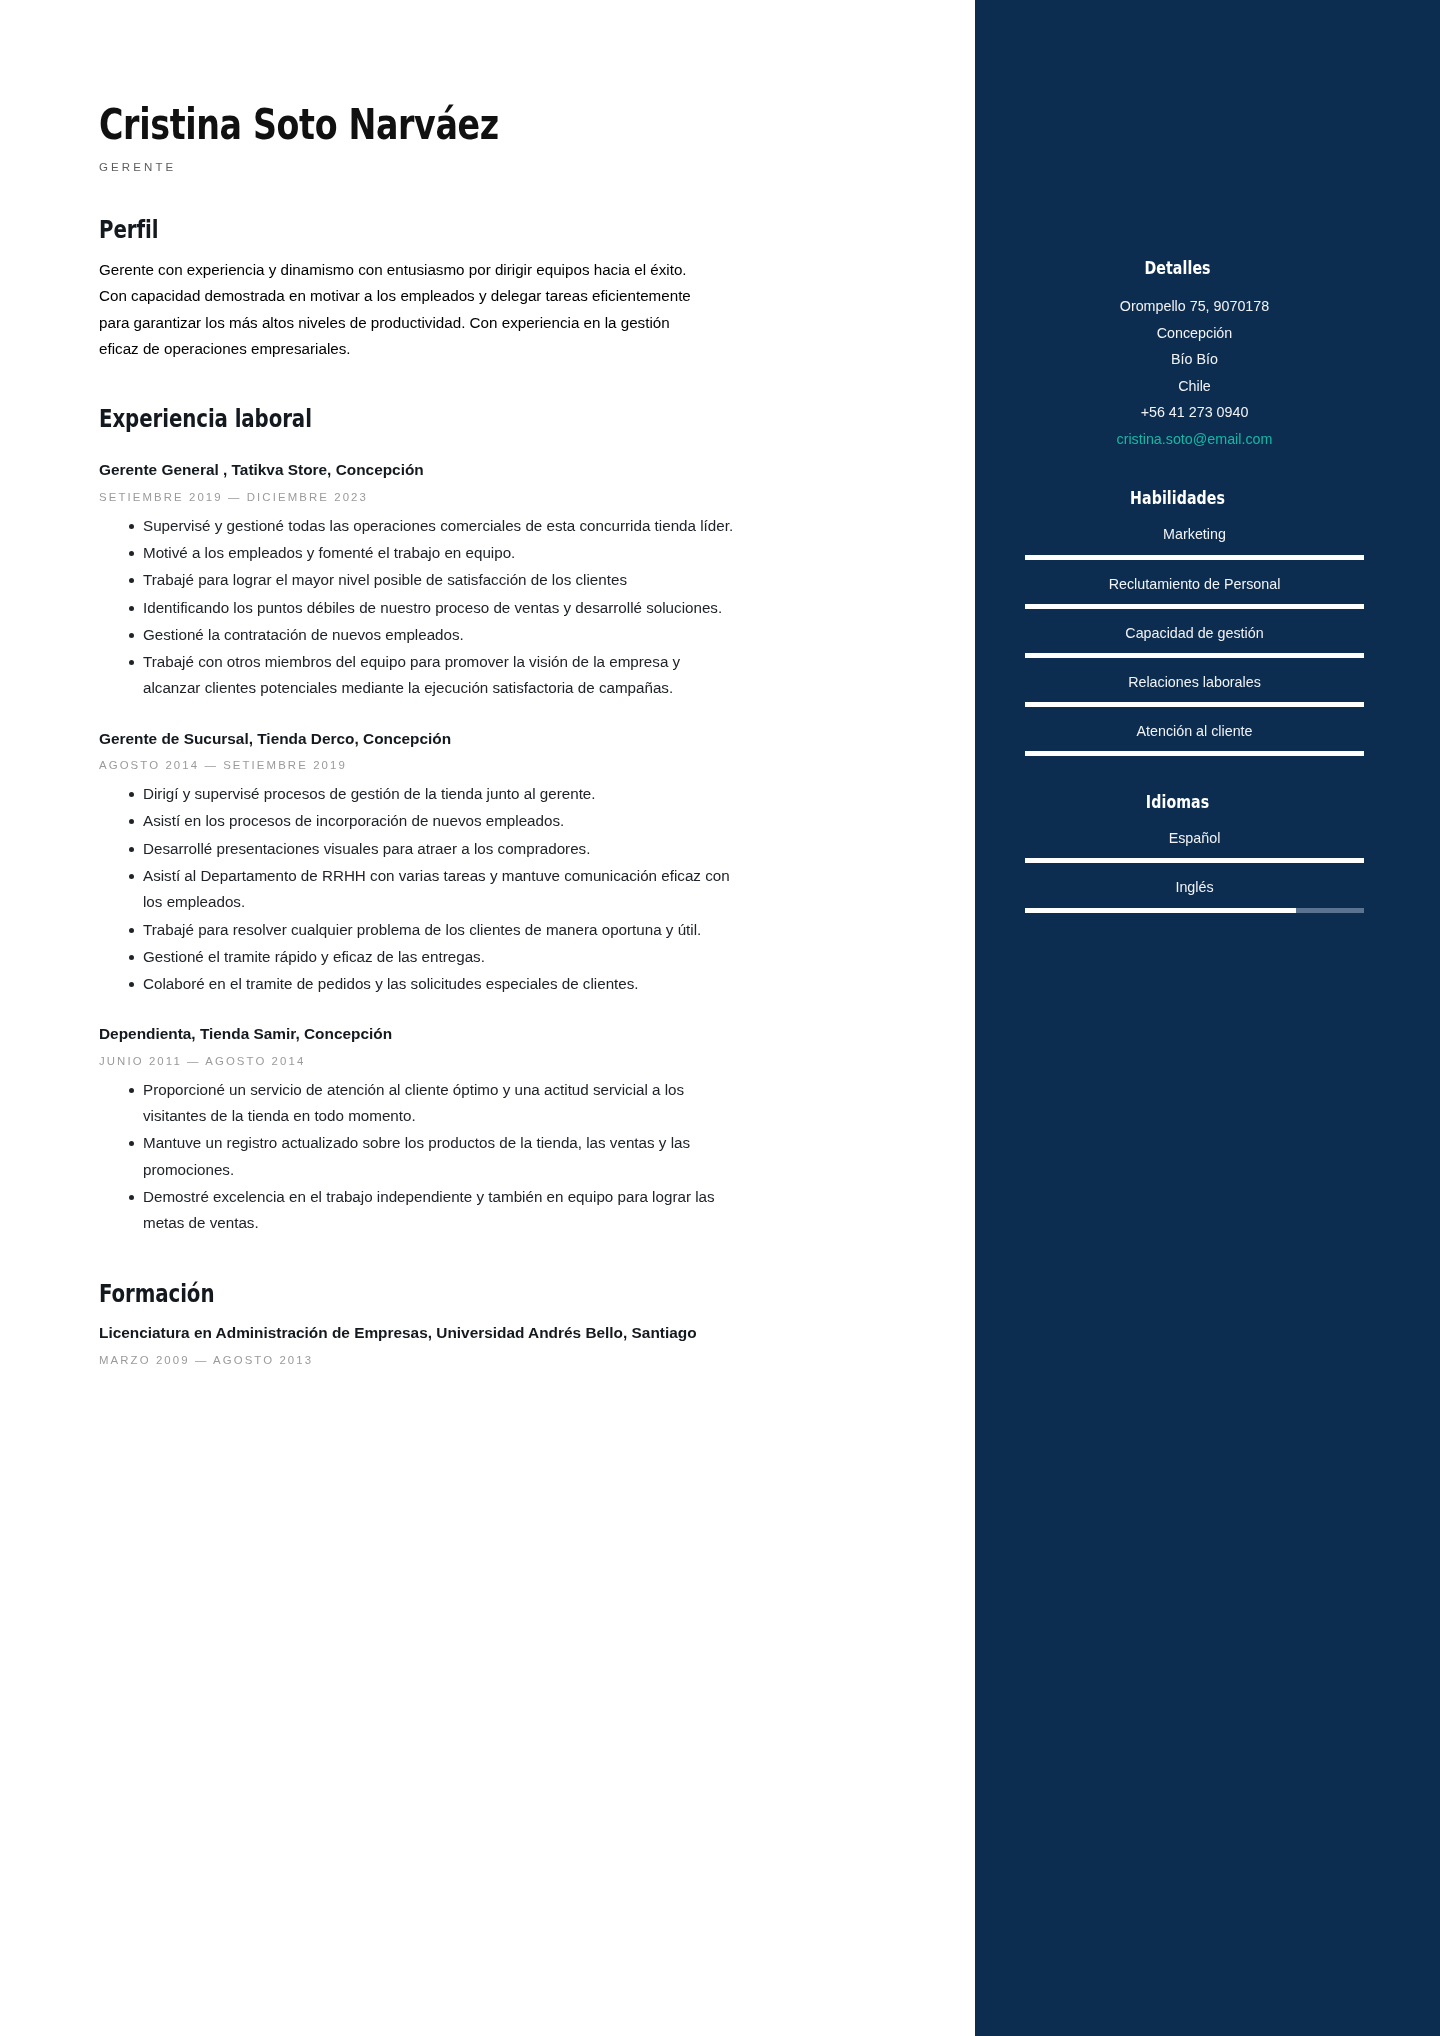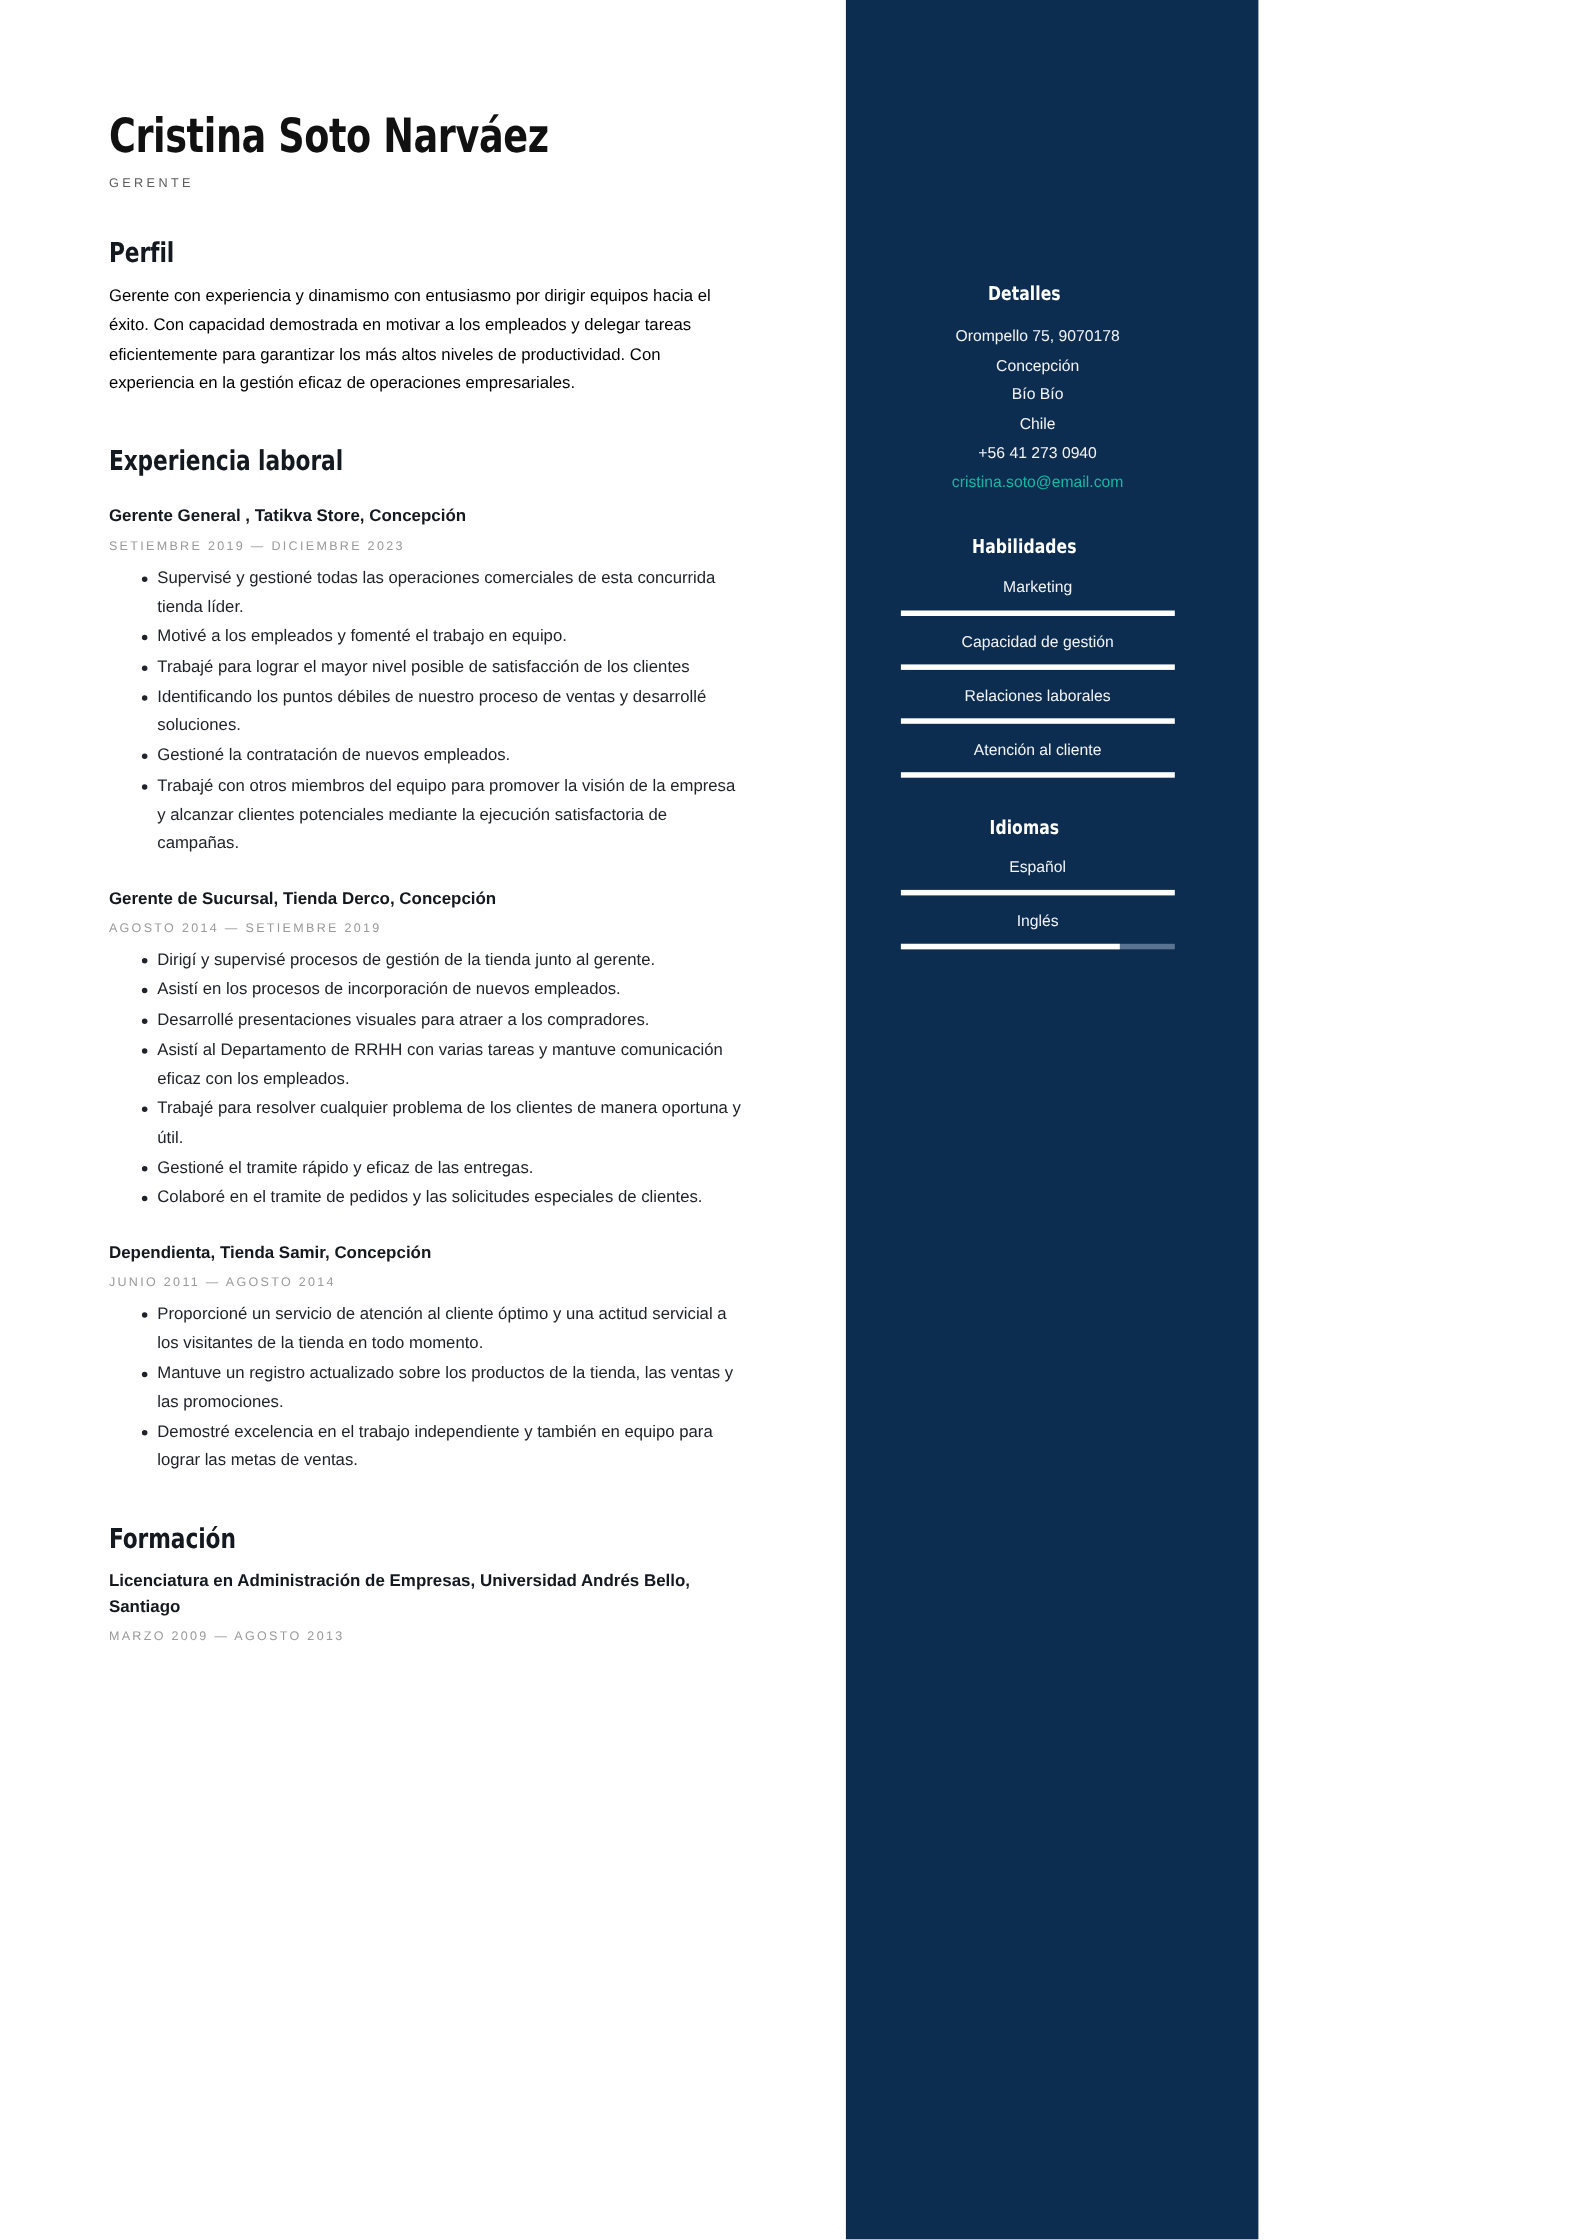--- a/index.html
+++ b/index.html
@@ -11,21 +11,21 @@
 
   body {
     font-family: "Liberation Sans", sans-serif;
     background: #ffffff;
     color: #1a1a1a;
     position: relative;
     overflow: hidden;
   }
 
   .page {
-    width: 1144px;
+    width: 1440px;
     height: 2036px;
     display: flex;
     position: relative;
     background: #ffffff;
   }
 
   
   .main-col {
     width: 975px;
     height: 100%;
@@ -259,20 +259,26 @@
     <div class="side-block">
       <div class="side-title">Habilidades</div>
 
       <div class="skill-item">
         <div class="skill-label">Marketing</div>
         <div class="skill-bar">
           <div class="skill-bar-fill" style="width: 100%;"></div>
         </div>
       </div>
 
+      <div class="skill-item">
+        <div class="skill-label">Reclutamiento de Personal</div>
+        <div class="skill-bar">
+          <div class="skill-bar-fill" style="width: 100%;"></div>
+        </div>
+      </div>
 
       <div class="skill-item">
         <div class="skill-label">Capacidad de gestión</div>
         <div class="skill-bar">
           <div class="skill-bar-fill" style="width: 100%;"></div>
         </div>
       </div>
 
 
       <div class="skill-item">

